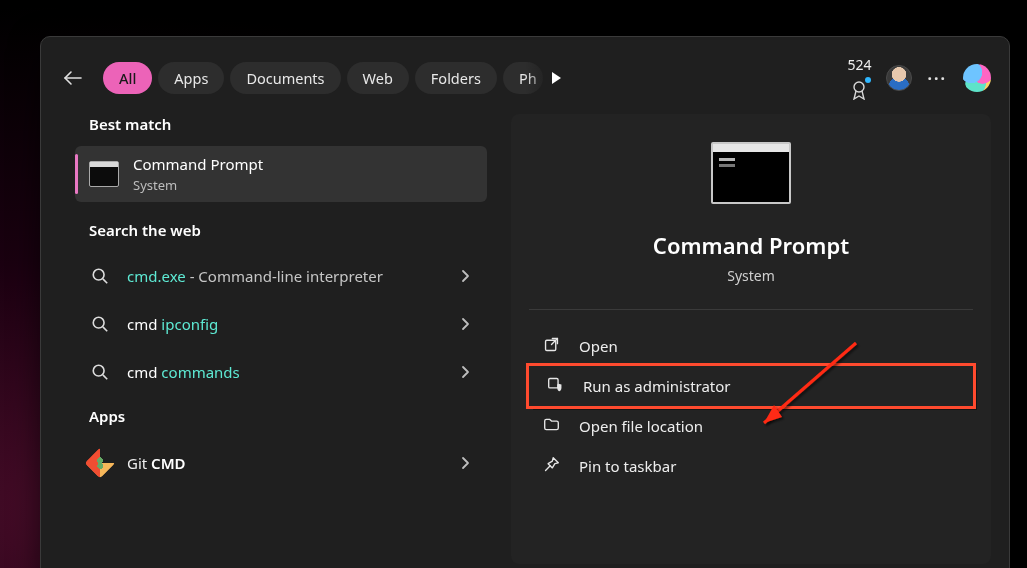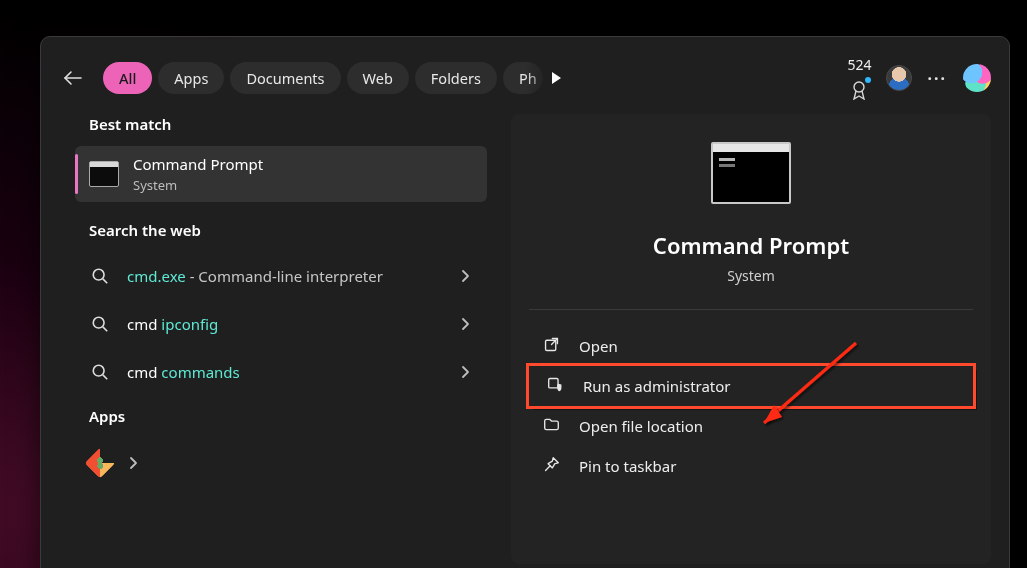--- a/index.html
+++ b/index.html
@@ -324,20 +324,23 @@
           <svg width="12" height="14" viewBox="0 0 12 14" fill="none" stroke="currentColor" stroke-width="1.8" stroke-linecap="round" stroke-linejoin="round">
               <polyline points="4 2 9 7 4 12"></polyline>
             </svg>
         </span>
       </div>
 
       <div class="section-h apps-h">Apps</div>
 
       <div class="app-item">
         <span class="git-icon"></span>
+        <span class="label">
+          <span>Git </span><b>CMD</b>
+        </span>
         <span class="chev">
           <svg width="12" height="14" viewBox="0 0 12 14" fill="none" stroke="currentColor" stroke-width="1.8" stroke-linecap="round" stroke-linejoin="round">
               <polyline points="4 2 9 7 4 12"></polyline>
             </svg>
         </span>
       </div>
 
     </div>
 
     <div class="right">

